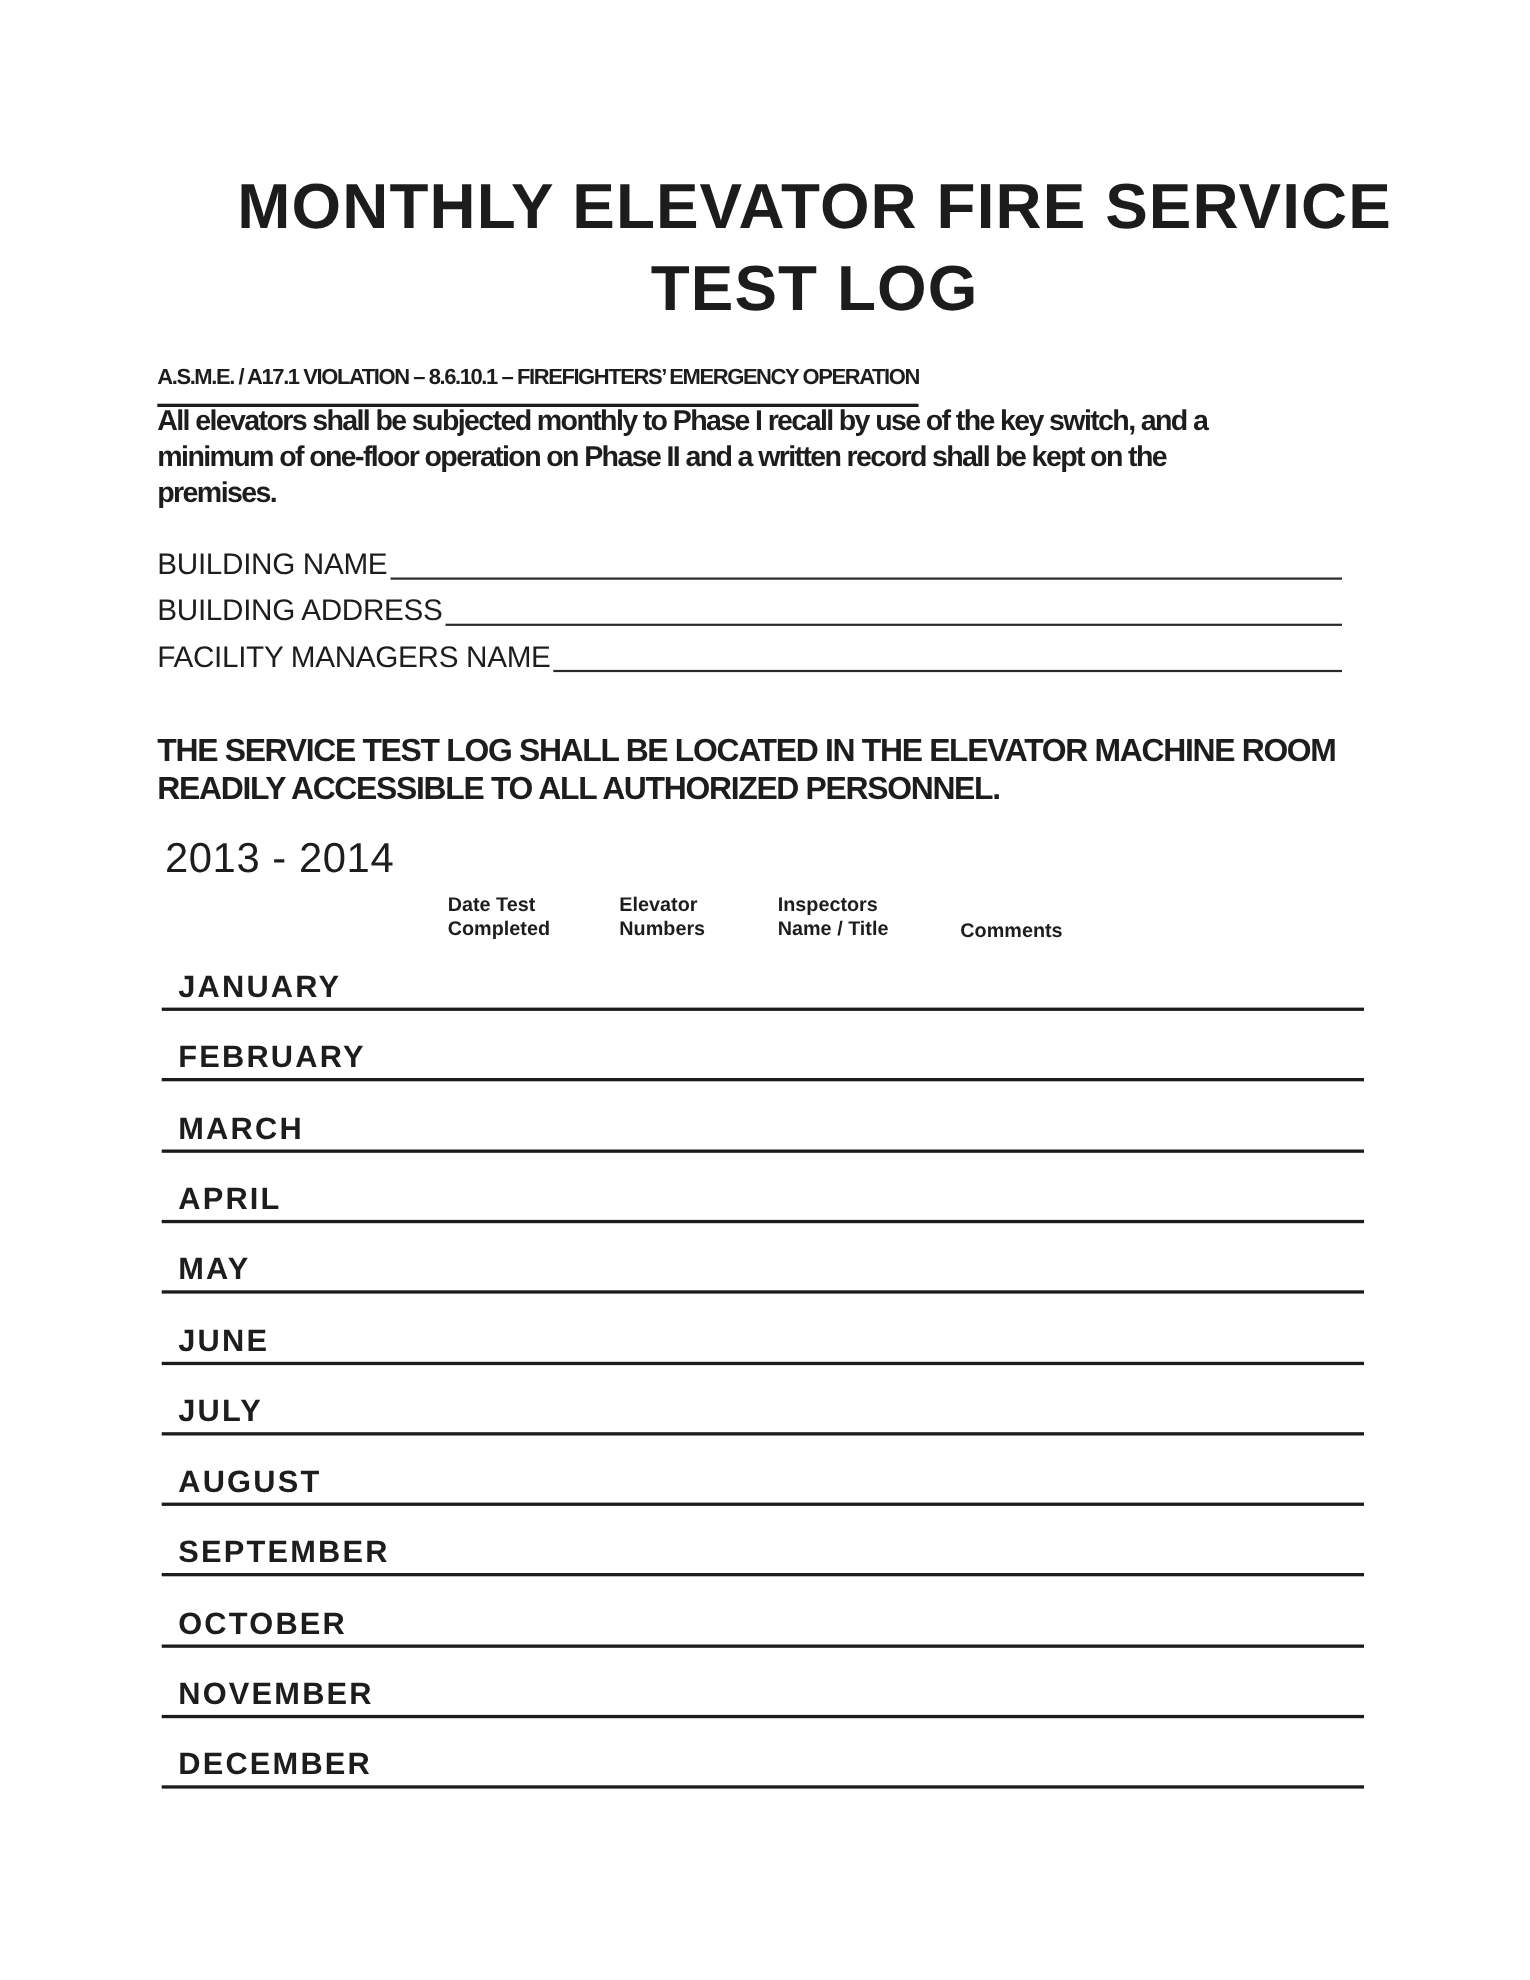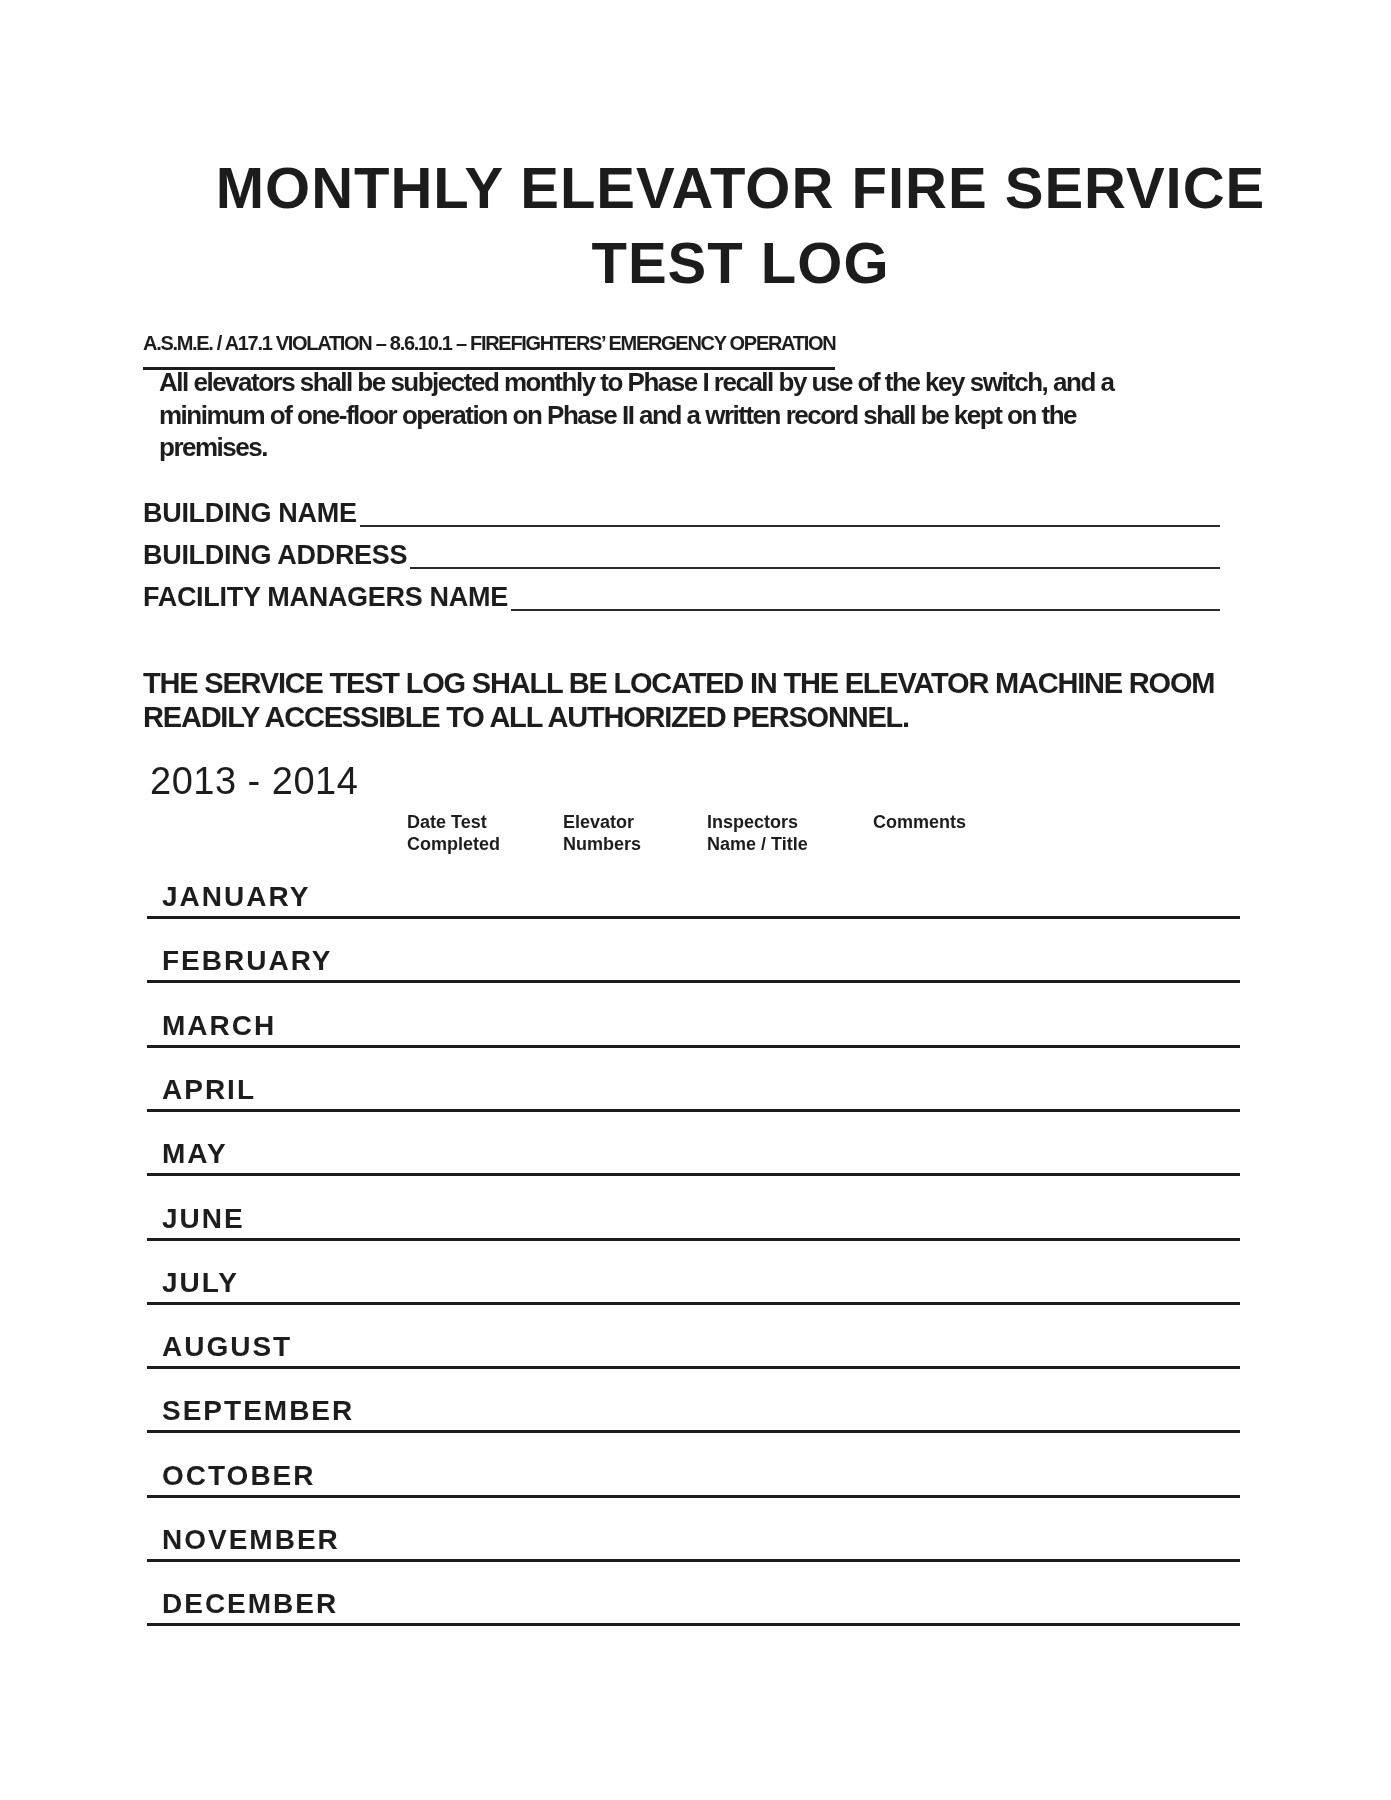--- a/index.html
+++ b/index.html
@@ -39,33 +39,32 @@
   }
   .violation-body {
     position: absolute;
     top: 366px;
     left: 143px;
     font-size: 26px;
     font-weight: bold;
     letter-spacing: -1.5px;
     line-height: 32.5px;
     white-space: nowrap;
-    margin-left: 16px;
   }
   .field-row {
     position: absolute;
     left: 143px;
     width: 1077px;
     height: 28px;
     display: flex;
     align-items: stretch;
   }
   .field-row .field-label {
     font-size: 27px;
-    font-weight: bold;
+    font-weight: normal;
     letter-spacing: -0.3px;
     line-height: 28px;
     white-space: nowrap;
   }
   .field-row .field-line {
     flex: 1 1 auto;
     border-bottom: 2px solid #2a2a2a;
     margin-left: 3px;
   }
   .row-building-name    { top: 499px; }
@@ -93,21 +92,21 @@
     position: absolute;
     top: 812px;
     font-size: 18px;
     font-weight: bold;
     line-height: 21.5px;
     white-space: nowrap;
   }
   .col-0 { left: 407px; }
   .col-1 { left: 563px; }
   .col-2 { left: 707px; }
-  .col-3 { left: 873px; }
+  .col-3 { left: 873px; margin-top: 24px; }
   .month-row {
     position: absolute;
     left: 147px;
     width: 1093px;
     height: 34px;
     border-bottom: 3px solid #1c1c1c;
   }
   .month-label {
     display: inline-block;
     padding-left: 15px;

